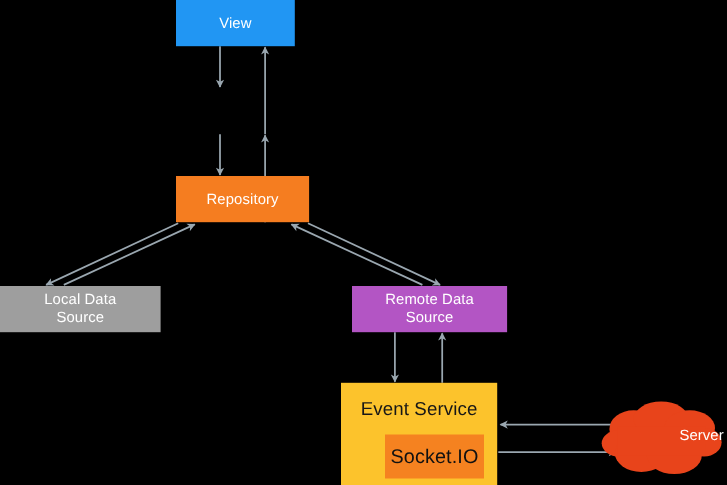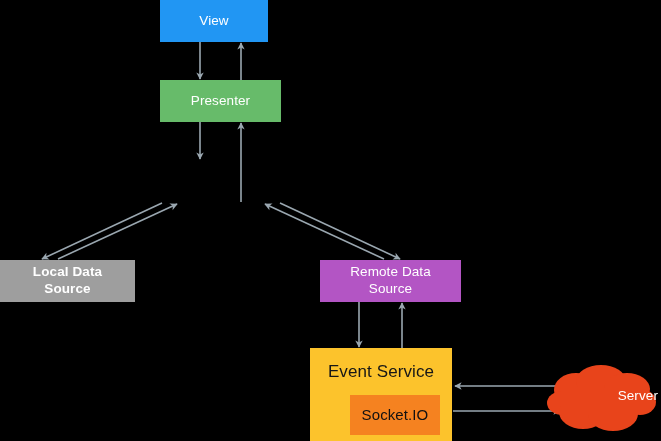--- a/index.html
+++ b/index.html
@@ -24,37 +24,37 @@
     font-size: 13.5px;
     line-height: 1.25;
     box-sizing: border-box;
     letter-spacing: 0.1px;
   }
   .node-label { display: block; white-space: pre-line; }
 
   #node-view      { left:160px; top:0px;   width:108px; height:42px; background:#2196f3; color:#ffffff; }
   #node-presenter { left:160px; top:80px;  width:121px; height:42px; background:#67bb6a; color:#ffffff; }
   #node-repository{ left:160px; top:160px; width:121px; height:42px; background:#f57d20; color:#ffffff; }
-  #node-local     { left:0px;   top:260px; width:135px; height:42px; background:#9e9e9e; color:#ffffff;font-weight:bold; }
+  #node-local     { left:0px;   top:260px; width:146px; height:42px; background:#9e9e9e; color:#ffffff; }
   #node-remote    { left:320px; top:260px; width:141px; height:42px; background:#b355c4; color:#ffffff; }
 
   #node-event {
     left:310px; top:348px; width:142px; height:96px;
     background:#fcc32c; color:#111111;
     display:block;
   }
   #node-event .evt-title {
     position:absolute; left:0; right:0; top:13px;
     text-align:center; font-size:17px; color:#171717;
   }
   #node-socket {
     position:absolute; left:40px; top:47px; width:90px; height:40px;
     background:#f58220; color:#111111;
     display:flex; align-items:center; justify-content:center;
-    font-size:15px;
+    font-size:18px;
   }
 
   #node-server {
     left:543px; top:362px; width:115px; height:70px;
     color:#ffffff; font-size:13.5px;
   }
   #node-server .cloud-label {
     position:absolute; left:0; right:0; top:26px;
     text-align:right; z-index:2; color:#ffffff;
   }
@@ -95,24 +95,24 @@
 
       <line x1="562" y1="386" x2="455" y2="386"></line>
       <line x1="453" y1="411" x2="560" y2="411"></line>
     </g>
   </svg>
 
   <div class="node" id="node-view">
     <span class="node-label">View</span>
   </div>
 
-  <div class="node" id="node-presenter">
-    <span class="node-label">Presenter</span>
+
+  <div class="node" id="node-repository">
+    <span class="node-label">Repository</span>
   </div>
-
 
   <div class="node" id="node-local">
     <span class="node-label">Local Data
 Source</span>
   </div>
 
   <div class="node" id="node-remote">
     <span class="node-label">Remote Data
 Source</span>
   </div>

